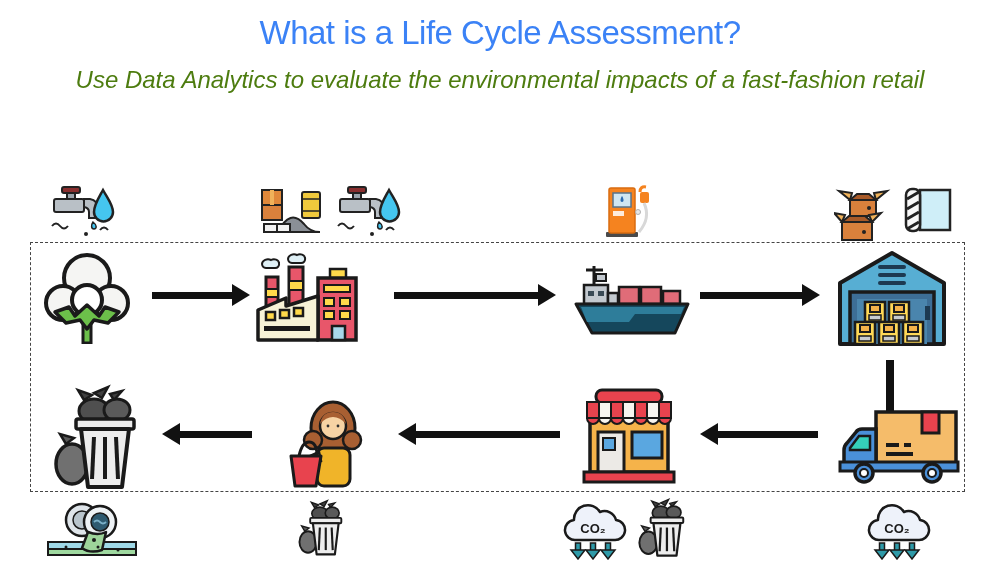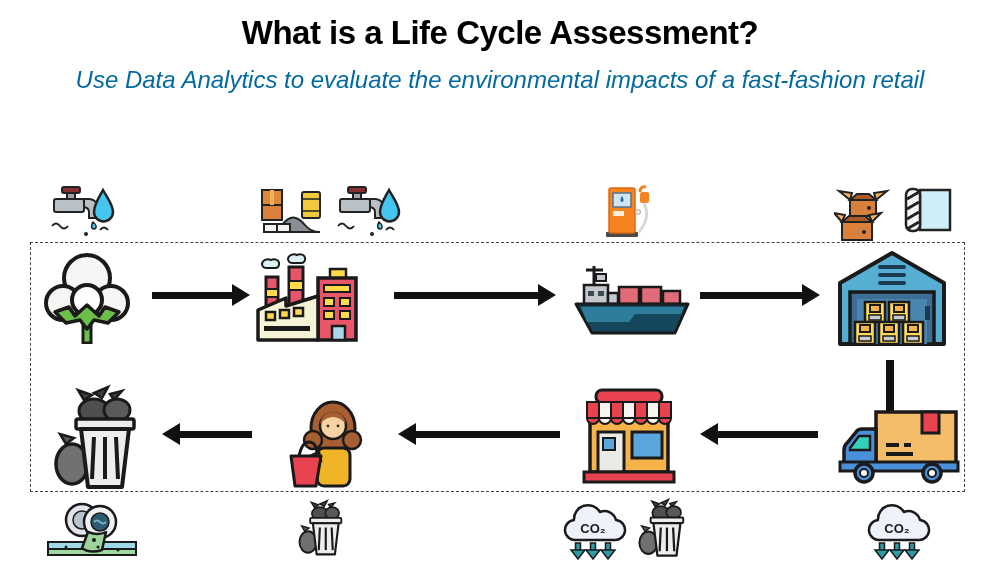--- a/index.html
+++ b/index.html
@@ -2,25 +2,25 @@
 <html><head>
 <meta charset="utf-8">
 <style>
   html,body{margin:0;padding:0;background:#fff;}
   #stage{
     position:relative;width:1000px;height:563px;background:#ffffff;
     font-family:"Liberation Sans",sans-serif;overflow:hidden;
   }
   .title{
     position:absolute;top:14px;left:0;width:1000px;text-align:center;
-    font-size:33px;font-weight:bold;color:#000000;letter-spacing:-0.5px;
+    font-size:33px;font-weight:normal;color:#3b82f6;letter-spacing:-0.5px;
   }
   .subtitle{
     position:absolute;left:0;width:1000px;text-align:center;
-    font-size:24px;font-style:italic;color:#0369a1;
+    font-size:24px;font-style:italic;color:#4d7c0f;
   }
   .sub1{top:66px;}
   .sub2{top:100px;}
   .boundary{
     position:absolute;left:30px;top:242px;width:933px;height:248px;
     border:1.5px dashed #444;background:transparent;
   }
   .icn{position:absolute;}
   .arrow{position:absolute;display:flex;align-items:center;height:22px;}
   .arrow .shaft{flex:1;height:7px;background:#111;}

